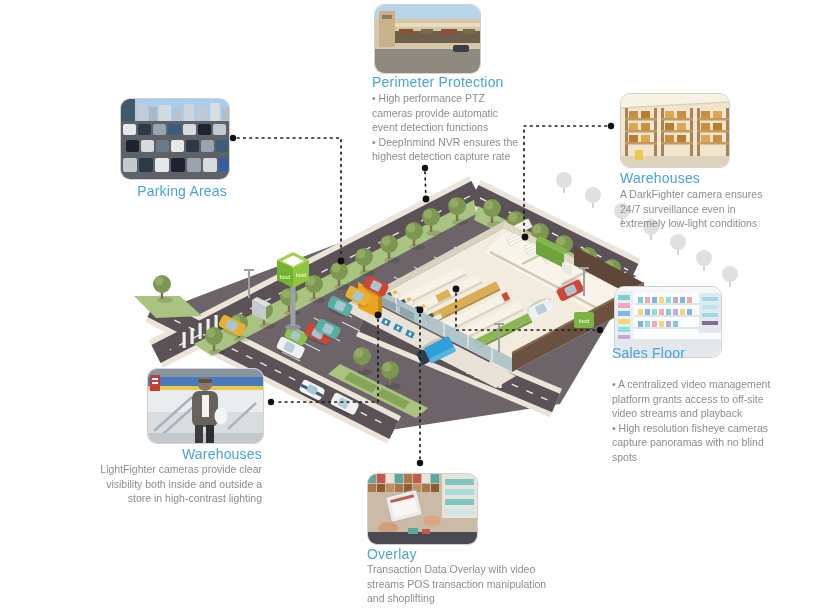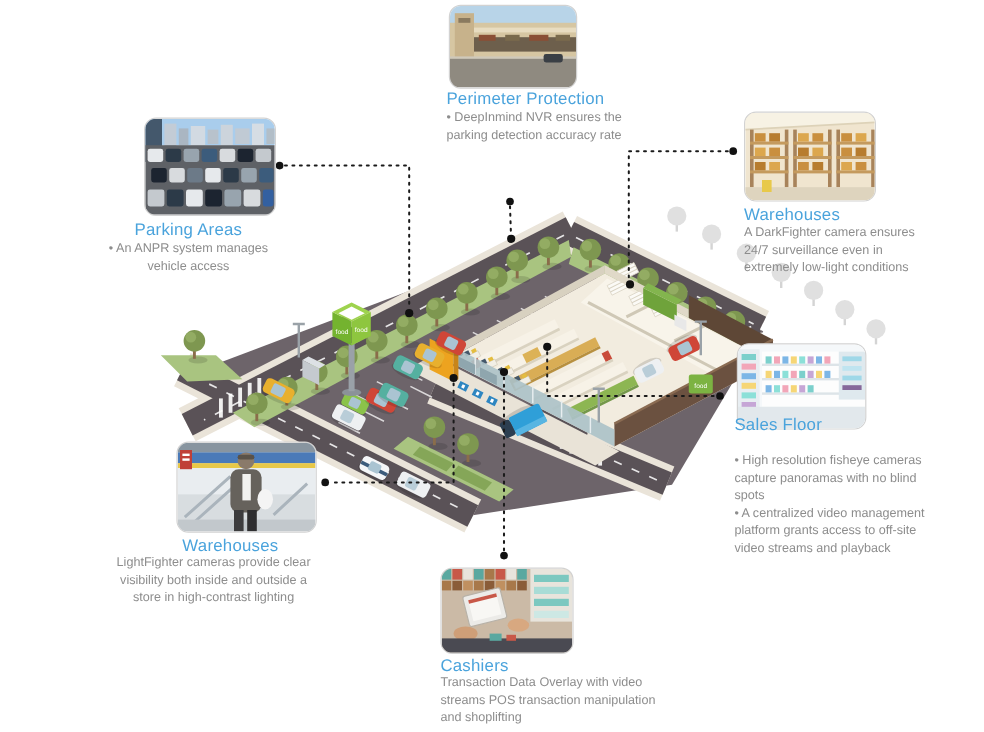--- a/index.html
+++ b/index.html
@@ -4,21 +4,21 @@
 <style>
   html,body{margin:0;padding:0;background:#fff;}
   #stage{position:relative;width:820px;height:610px;background:#fff;overflow:hidden;
          font-family:"Liberation Sans","DejaVu Sans",sans-serif;margin-left:44px;}
   #scene{position:absolute;left:0;top:0;}
   .photo{position:absolute;border-radius:10px;overflow:hidden;border:1px solid #d2d2d2;background:#fff;}
   .photo svg{display:block;}
   .card-title{position:absolute;font-size:14px;color:#4aa3dc;letter-spacing:.2px;}
   .card-body{position:absolute;font-size:10.5px;line-height:14.5px;color:#8d8d8d;}
   .card-body p{margin:0;}
-  .ta-r{text-align:center;}
+  .ta-r{text-align:right;}
 </style>
 </head>
 <body>
 
 <div id="stage">
 
   <svg id="scene" width="820" height="610" viewBox="0 0 820 610">
     <defs>
       <g id="tree">
         <ellipse cx="3" cy="2" rx="8" ry="3" fill="rgba(0,0,0,.13)"></ellipse>
@@ -374,21 +374,22 @@
           <rect x="46" y="24" width="12" height="5" fill="#7a6a4c"></rect>
         <rect x="66" y="24" width="16" height="5" fill="#8a4f35"></rect>
           <rect x="88" y="24" width="12" height="5" fill="#7a6a4c"></rect>
         <rect y="42" width="105" height="3" fill="#cfc9ba"></rect>
           <rect y="44" width="105" height="24" fill="#8f8a80"></rect>
         <rect x="78" y="40" width="16" height="7" rx="2" fill="#3a3f45"></rect>
       </svg>
     </div>
     <div class="card-title" style="left:328px;top:74px;width:170px">Perimeter Protection</div>
     <div class="card-body" style="left:328px;top:91px;width:154px">
-      <p>• DeepInmind NVR ensures the parking detection accuracy rate</p>
+      <p>• High performance PTZ cameras provide automatic event detection functions</p>
+      <p>• DeepInmind NVR ensures the highest detection capture rate</p>
     </div>
   </div>
 
   <div>
     <div class="photo" style="left:76px;top:98px;width:108px;height:80px">
       <svg width="108" height="80" viewBox="0 0 108 80">
         <rect width="108" height="22" fill="#a9cdec"></rect>
         <rect x="0" y="0" width="14" height="36" fill="#44586c"></rect>
           <rect x="16" y="4" width="10" height="20" fill="#c3ccd6"></rect>
         <rect x="28" y="8" width="8" height="14" fill="#aab6c2"></rect>
@@ -419,21 +420,20 @@
             <rect x="34" y="59" width="14" height="14" rx="2" fill="#e6e9ec"></rect>
             <rect x="50" y="59" width="14" height="14" rx="2" fill="#1c2430"></rect>
             <rect x="66" y="59" width="14" height="14" rx="2" fill="#98a4ae"></rect>
             <rect x="82" y="59" width="14" height="14" rx="2" fill="#d8dbde"></rect>
             <rect x="98" y="59" width="9" height="14" rx="2" fill="#3360a0"></rect>
         </g>
       </svg>
     </div>
     <div class="card-title ta-r" style="left:43px;top:183px;width:140px">Parking Areas</div>
     <div class="card-body ta-r" style="left:43px;top:200px;width:140px">
-      <p>• An ANPR system manages vehicle access</p>
     </div>
   </div>
 
   <div>
     <div class="photo" style="left:576px;top:93px;width:108px;height:73px">
       <svg width="108" height="73" viewBox="0 0 108 73">
         <rect width="108" height="73" fill="#f0e5cf"></rect>
         <polygon points="0,0 108,0 108,8 0,14" fill="#f7f2e4"></polygon>
         <path d="M0,14 L108,8" stroke="#ddd2b8" stroke-width="1.5"></path>
         <g>
@@ -535,22 +535,22 @@
             <rect x="87" y="10" width="16" height="4" fill="#9fd8e8"></rect>
             <rect x="87" y="18" width="16" height="4" fill="#bfe4f0"></rect>
             <rect x="87" y="26" width="16" height="4" fill="#9fd8e8"></rect>
             <rect x="87" y="34" width="16" height="4" fill="#86689a"></rect>
           </g>
         <rect y="52" width="106" height="18" fill="#e2e8ec"></rect>
       </svg>
     </div>
     <div class="card-title" style="left:568px;top:345px;width:140px">Sales Floor</div>
     <div class="card-body" style="left:568px;top:377px;width:162px">
+      <p>• A centralized video management platform grants access to off-site video streams and playback</p>
       <p>• High resolution fisheye cameras capture panoramas with no blind spots</p>
-      <p>• A centralized video management platform grants access to off-site video streams and playback</p>
     </div>
   </div>
 
   <div>
     <div class="photo" style="left:103px;top:368px;width:115px;height:74px">
       <svg width="115" height="74" viewBox="0 0 115 74">
         <rect width="115" height="74" fill="#d8dde0"></rect>
         <rect width="115" height="8" fill="#8895a0"></rect>
         <rect y="8" width="115" height="9" fill="#4a7ab8"></rect>
         <rect y="17" width="115" height="4" fill="#e8c848"></rect>
@@ -611,19 +611,19 @@
           <rect x="-12" y="-9" width="24" height="18" fill="#f8f7f4"></rect>
           <rect x="-12" y="-9" width="24" height="3" fill="#c85848"></rect>
         </g>
         <ellipse cx="64" cy="47" rx="9" ry="5.5" fill="#d8a880"></ellipse>
         <ellipse cx="20" cy="54" rx="10" ry="6" fill="#cf9f78"></ellipse>
         <rect y="58" width="109" height="12" fill="#4a4a52"></rect>
         <rect x="40" y="54" width="10" height="6" fill="#5aa8a0"></rect>
           <rect x="54" y="55" width="8" height="5" fill="#c85848"></rect>
       </svg>
     </div>
-    <div class="card-title" style="left:323px;top:546px;width:140px">Cashiers</div>
+    <div class="card-title" style="left:323px;top:546px;width:140px">Overlay</div>
     <div class="card-body" style="left:323px;top:562px;width:182px">
       <p>Transaction Data Overlay with video streams POS transaction manipulation and shoplifting</p>
     </div>
   </div>
 
 </div>
 
 </body></html>

